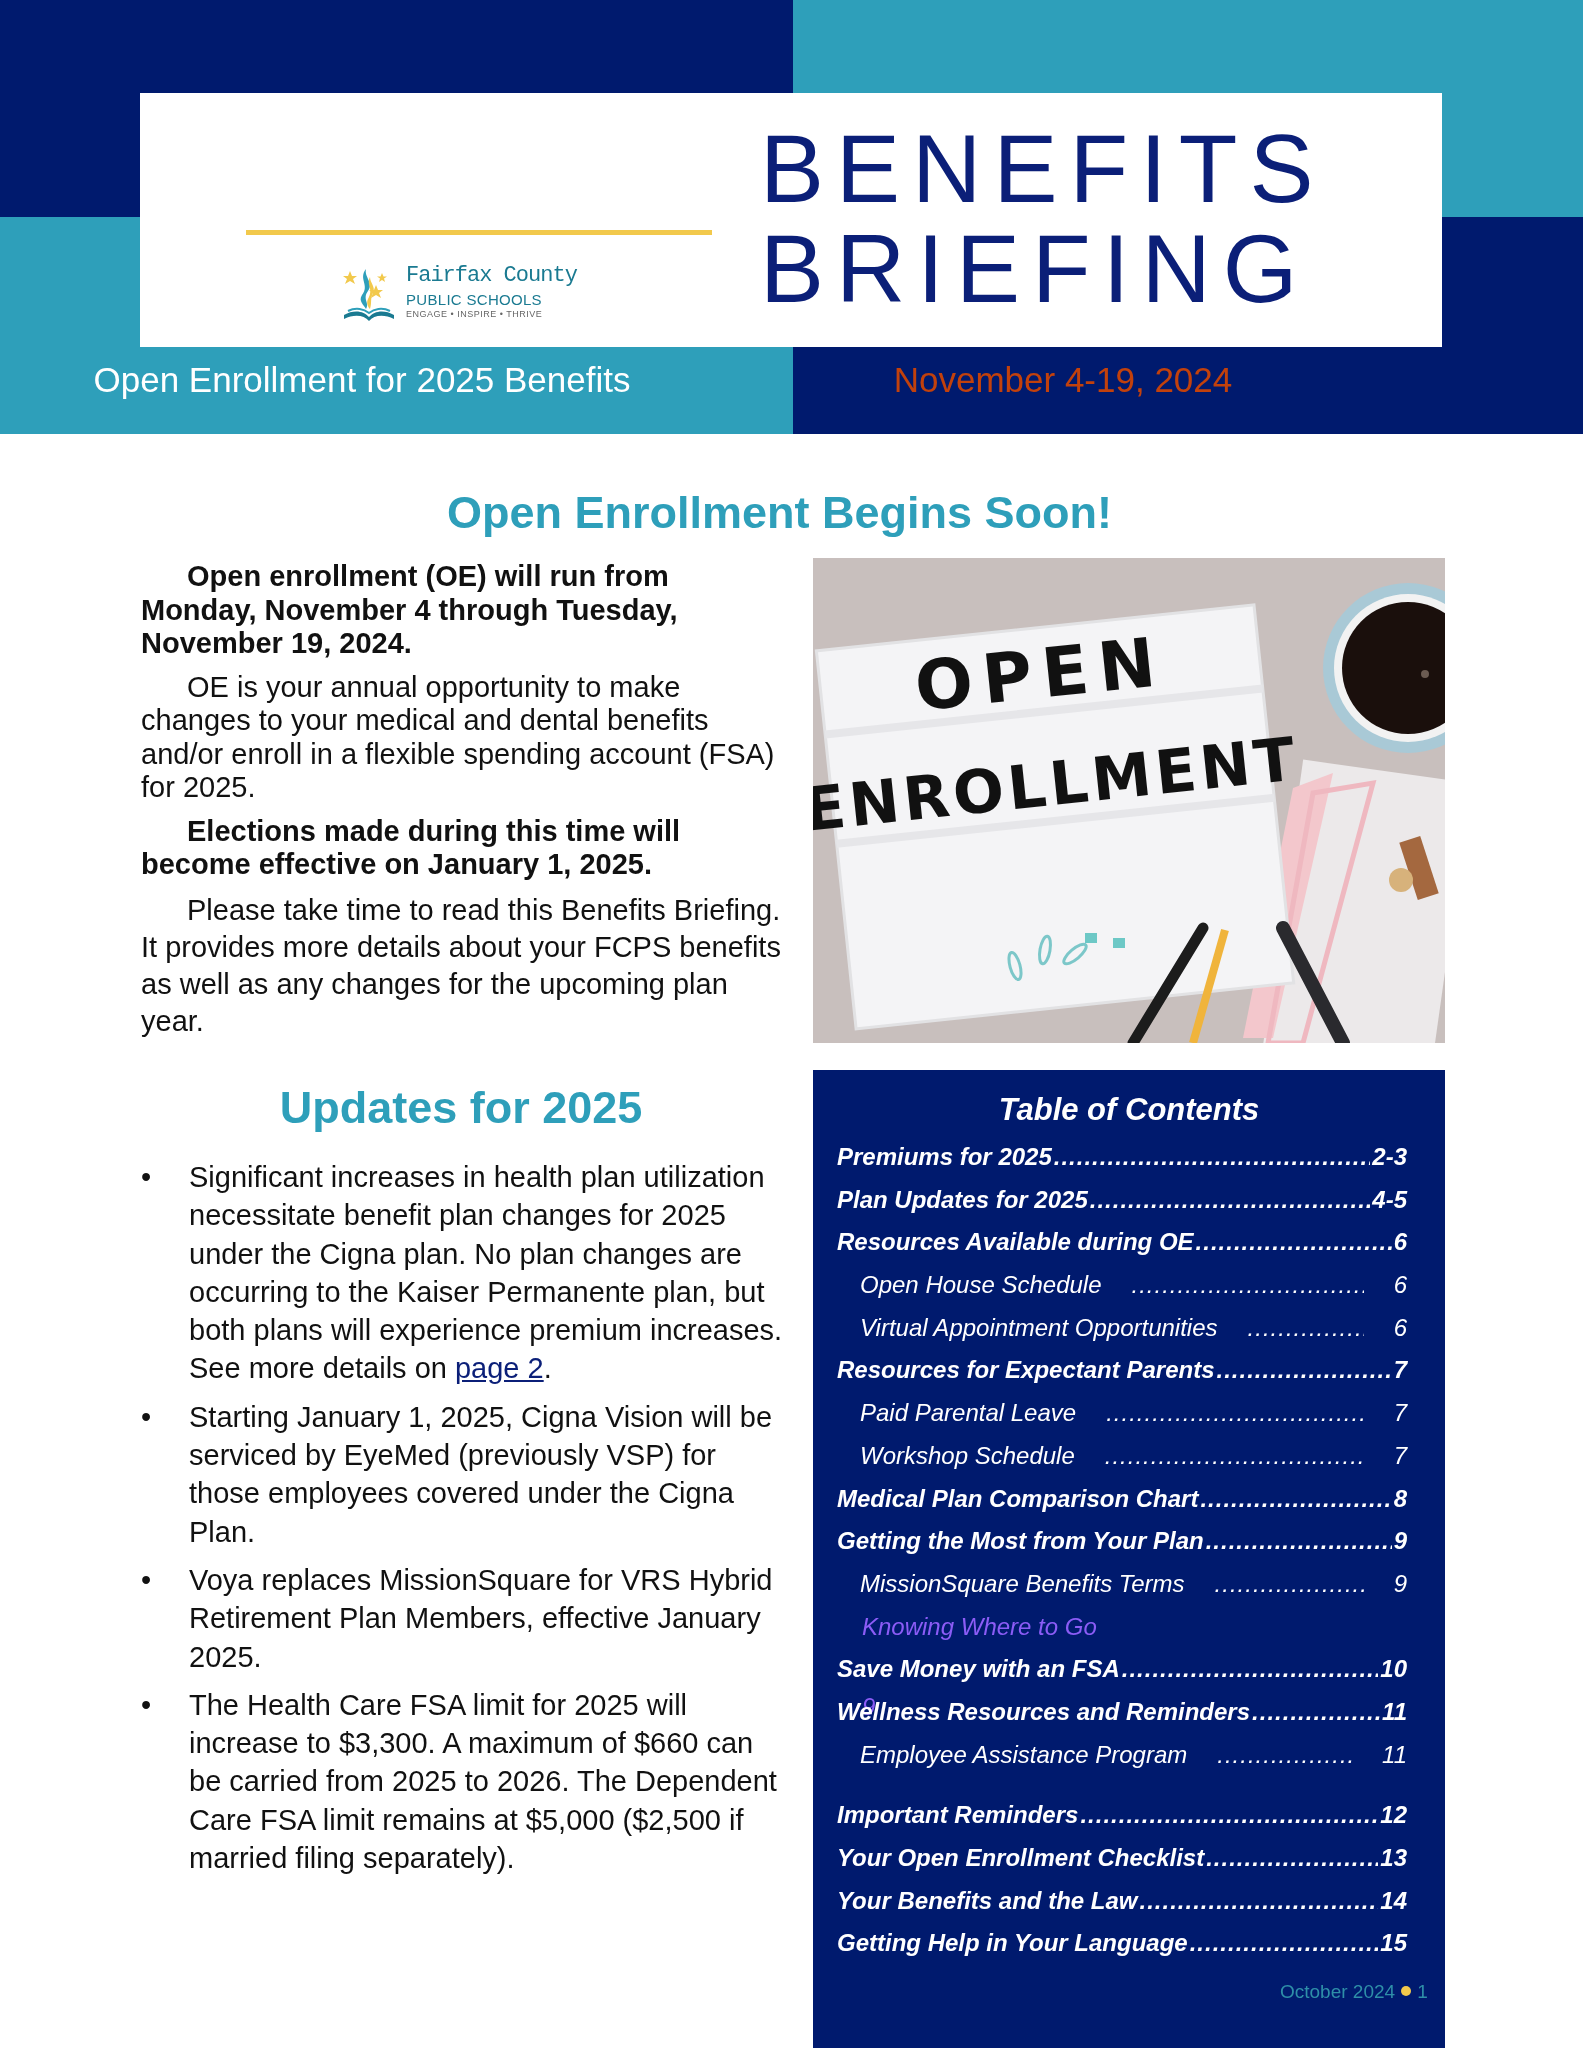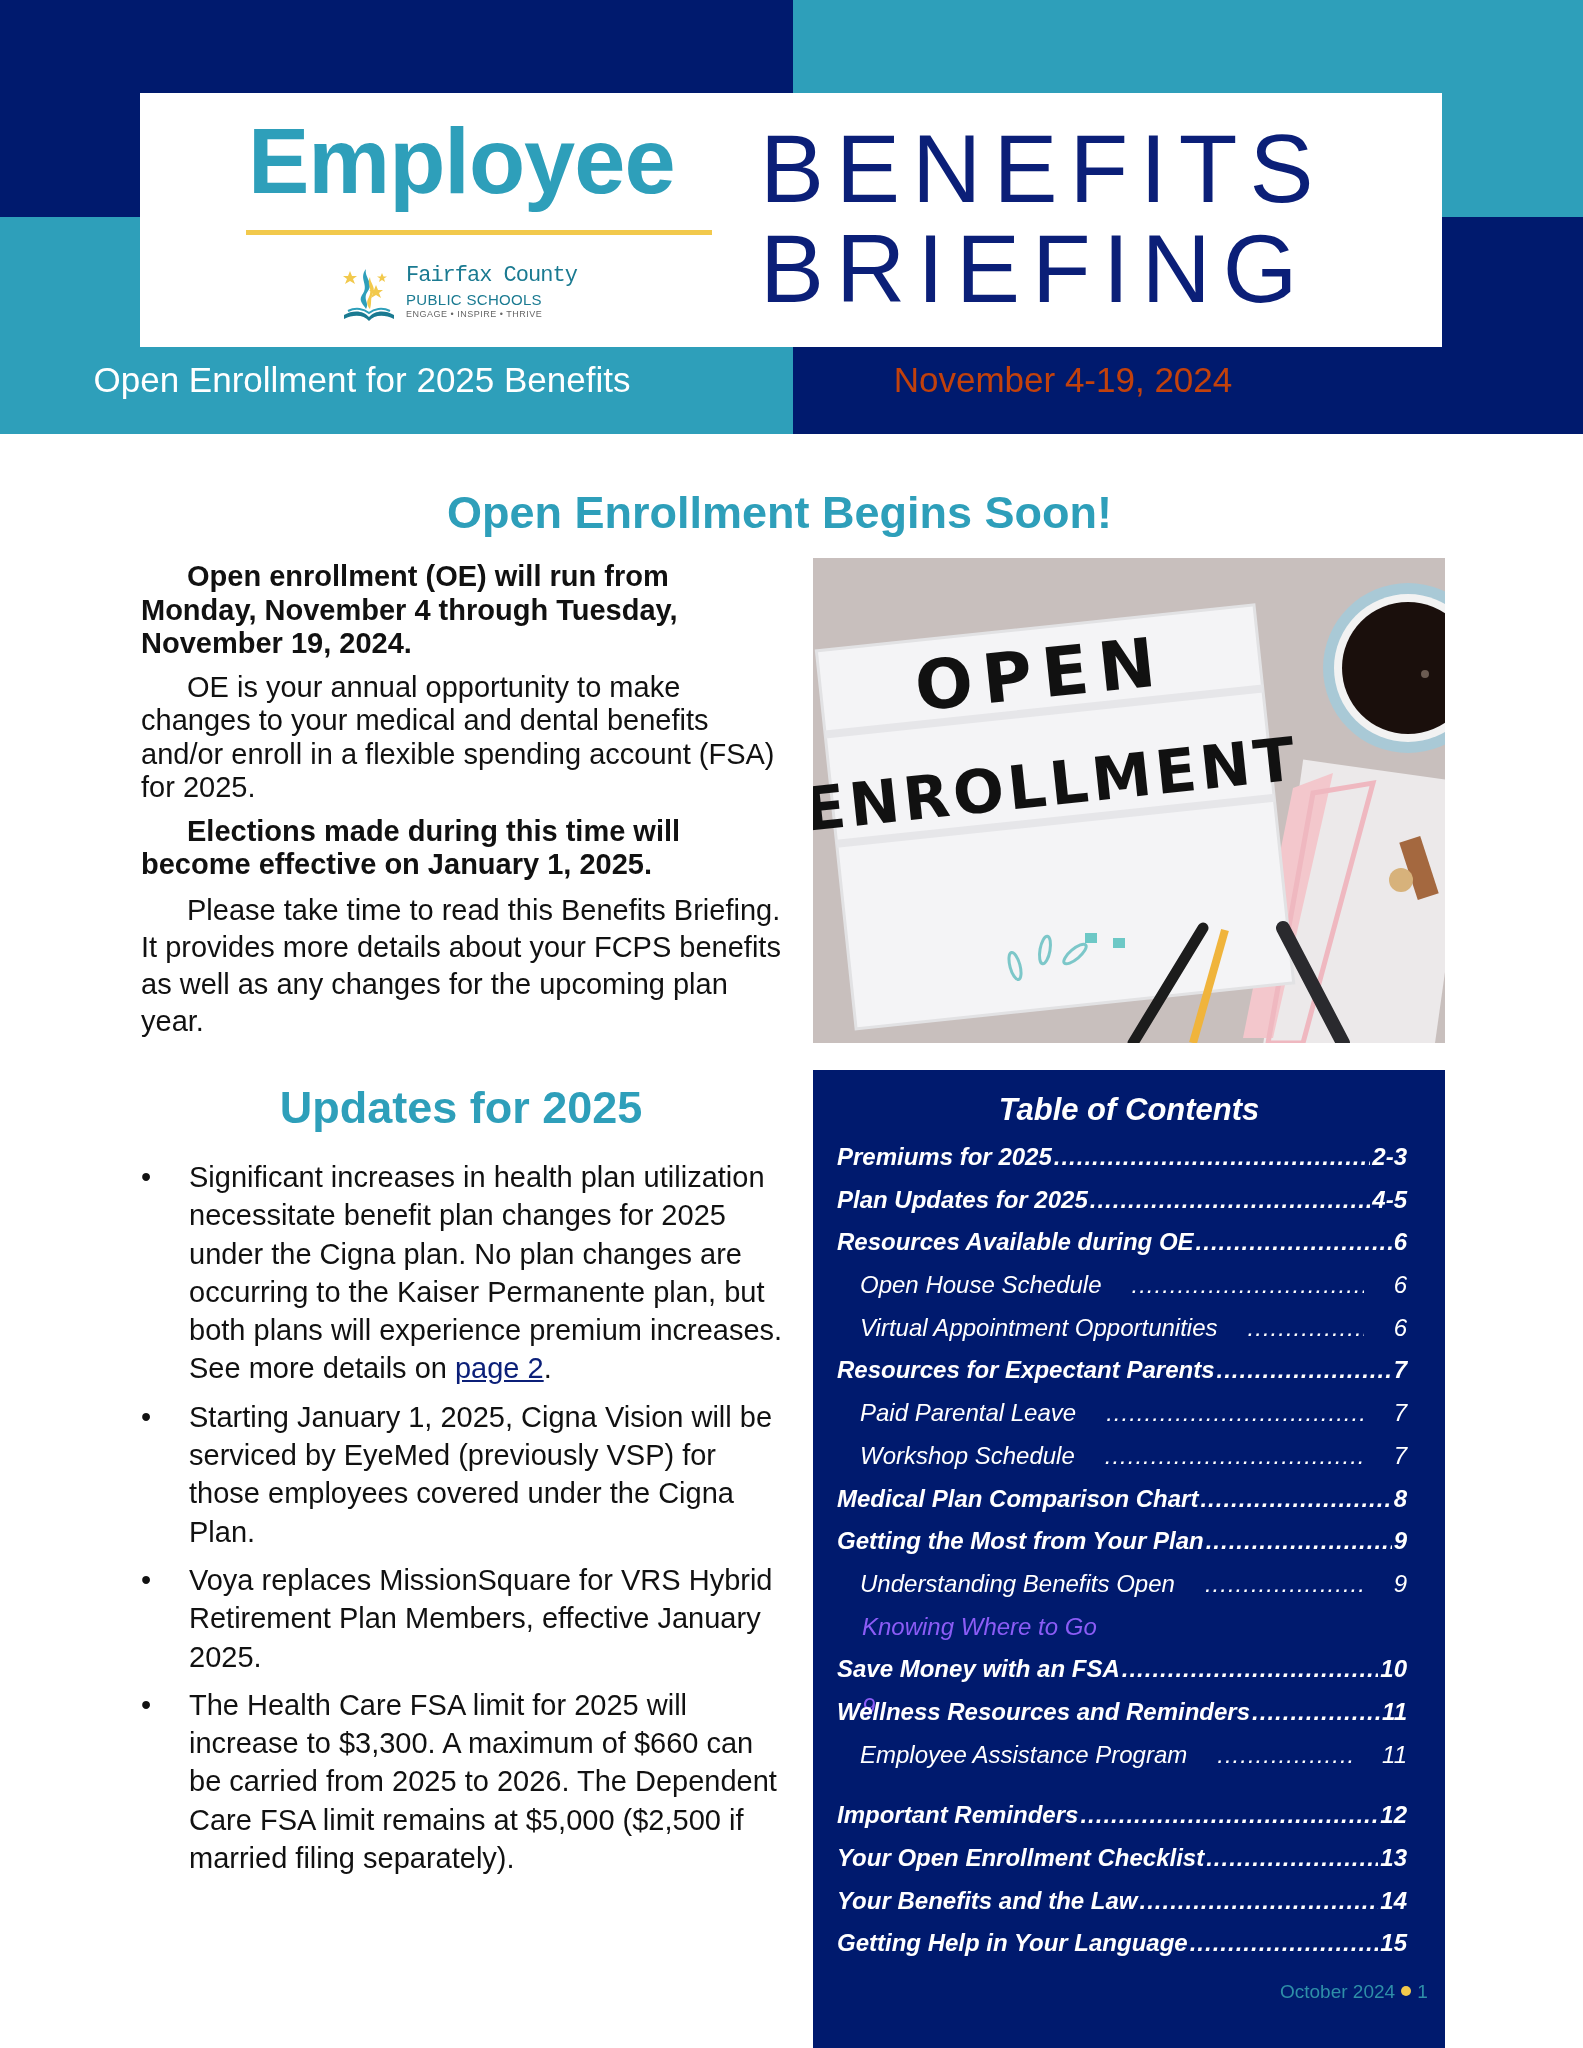--- a/index.html
+++ b/index.html
@@ -67,21 +67,20 @@
 </style>
 </head>
 <body>
 
 <div class="band tl"></div>
 <div class="band tr"></div>
 <div class="band bl"></div>
 <div class="band br"></div>
 
 <div class="masthead">
-  <div class="mh-employee">Employee</div>
   <div class="mh-rule"></div>
   <div class="mh-benefits">BENEFITS</div>
   <div class="mh-briefing">BRIEFING</div>
 
   <div class="logo">
     <svg class="logo-mark" viewBox="0 0 58 62">
       <polygon points="10,8 12,13 17,13 13,16 15,21 10,18 5,21 7,16 3,13 8,13" fill="#f2c94c"></polygon>
       <polygon points="42,10 43.5,13.5 47,13.5 44,15.5 45,19 42,17 39,19 40,15.5 37,13.5 40.5,13.5" fill="#f2c94c"></polygon>
       <polygon points="36,22 38,27 43,27 39,30 41,35 36,32 31,35 33,30 29,27 34,27" fill="#f2c94c"></polygon>
       <path d="M26,6 C18,16 30,22 22,32 C18,38 24,42 26,46 C30,40 22,36 28,28 C34,20 24,14 26,6 Z" fill="#2e9fba"></path>
@@ -212,21 +211,21 @@
         <span class="label">Medical Plan Comparison Chart</span>
         <span class="leader"></span>
         <span class="pg">8</span>
       </a>
       <a href="#" class="toc-row main" style="color: rgb(255, 255, 255); text-decoration: none;">
         <span class="label">Getting the Most from Your Plan</span>
         <span class="leader"></span>
         <span class="pg">9</span>
       </a>
       <a href="#" class="toc-row sub" style="color: rgb(255, 255, 255); text-decoration: none;">
-        <span class="label">Understanding Benefits Open</span>
+        <span class="label">MissionSquare Benefits Terms</span>
         <span class="leader"></span>
         <span class="pg">9</span>
       </a>
       <a href="#" class="toc-row sub" style="color: #8b5cf6; text-decoration: none; flex-direction: column;">
         <span class="label">Knowing Where to Go</span>
         <span class="leader"></span>
         <span class="pg">9</span>
       </a>
       <a href="#" class="toc-row main" style="color: rgb(255, 255, 255); text-decoration: none;">
         <span class="label">Save Money with an FSA</span>

